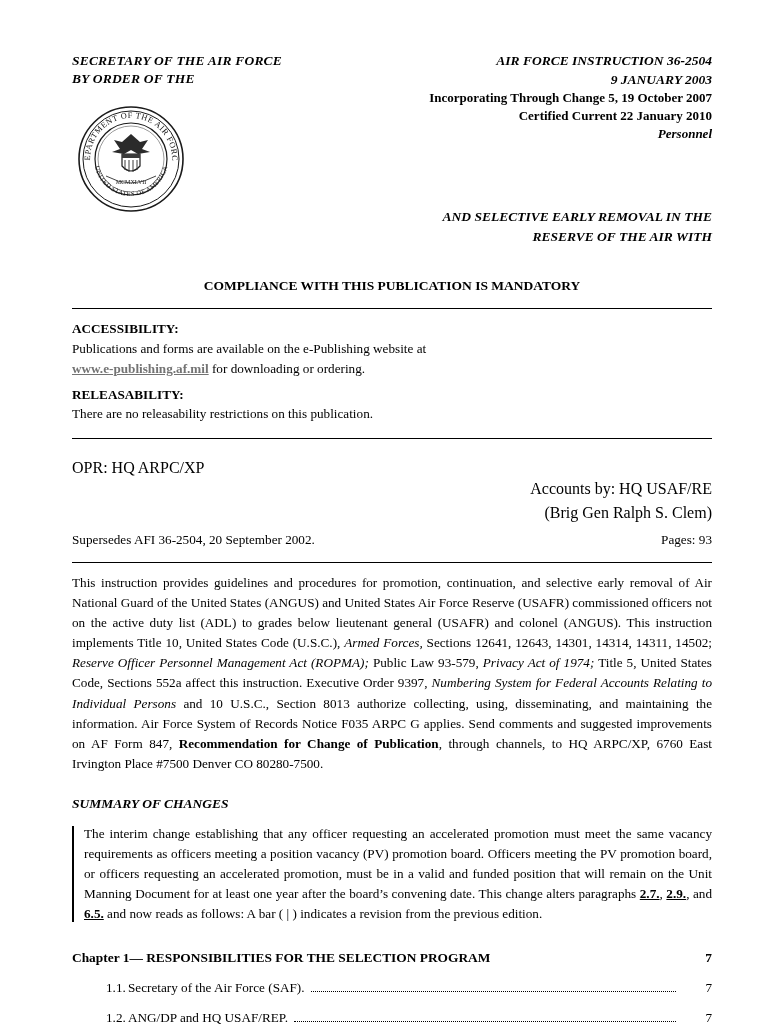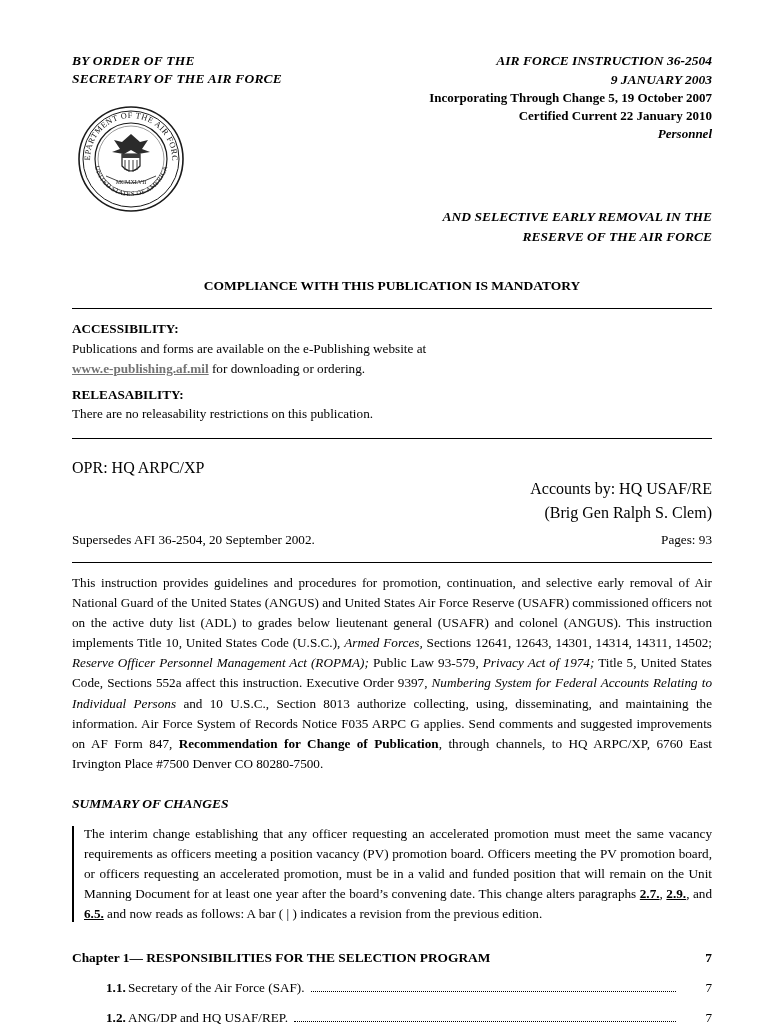--- a/index.html
+++ b/index.html
@@ -167,39 +167,39 @@
     font-weight: bold;
     font-size: 13.4px;
     margin-top: 26px;
   }
   .toc-row {
     display: flex;
     align-items: baseline;
     font-size: 13.2px;
     margin-top: 14px;
   }
-  .toc-num { width: 56px; padding-left: 34px; box-sizing: border-box; font-weight: bold; }
+  .toc-num { width: 56px; padding-left: 34px; box-sizing: border-box; }
   .toc-label { white-space: nowrap; }
   .toc-dots {
     flex: 1;
     border-bottom: 1.5px dotted #000;
     margin: 0 6px 4px 6px;
     height: 0;
   }
   .toc-page { width: 30px; text-align: right; }
 </style>
 </head>
 <body>
 
 <div class="page">
 
   <div class="header-row">
     <div class="hdr-left">
+      <div>SECRETARY OF THE AIR FORCE</div>
       <div>BY ORDER OF THE</div>
-      <div>SECRETARY OF THE AIR FORCE</div>
     </div>
     <div class="hdr-right">
       <div class="big">AIR FORCE INSTRUCTION 36-2504</div>
       <div class="big">9 JANUARY 2003</div>
       <div class="plain">Incorporating Through Change 5, 19 October 2007</div>
       <div class="plain">Certified Current 22 January 2010</div>
       <div class="personnel">Personnel</div>
     </div>
   </div>
 
@@ -227,21 +227,21 @@
       <line x1="53" y1="56" x2="53" y2="68" stroke="#3a3a3a" stroke-width="1"></line>
       <line x1="57" y1="56" x2="57" y2="68" stroke="#3a3a3a" stroke-width="1"></line>
       <line x1="61" y1="56" x2="61" y2="66" stroke="#3a3a3a" stroke-width="1"></line>
       <text x="55" y="80" font-family="Liberation Serif, serif" font-size="6" fill="#111" text-anchor="middle">MCMXLVII</text>
       <path d="M30 72 Q55 86 80 72" fill="none" stroke="#444" stroke-width="1"></path>
     </svg>
   </div>
 
   <div class="title-block">
     <div>AND SELECTIVE EARLY REMOVAL IN THE</div>
-    <div>RESERVE OF THE AIR FORCE</div>
+    <div>RESERVE OF THE AIR WITH</div>
   </div>
 
   <div class="compliance">COMPLIANCE WITH THIS PUBLICATION IS MANDATORY</div>
 
   <hr class="rule">
 
   <div class="kv">
     <span class="k">ACCESSIBILITY:</span>
     <span class="v">
       <span>Publications and forms are available on the e-Publishing website at</span><br>

